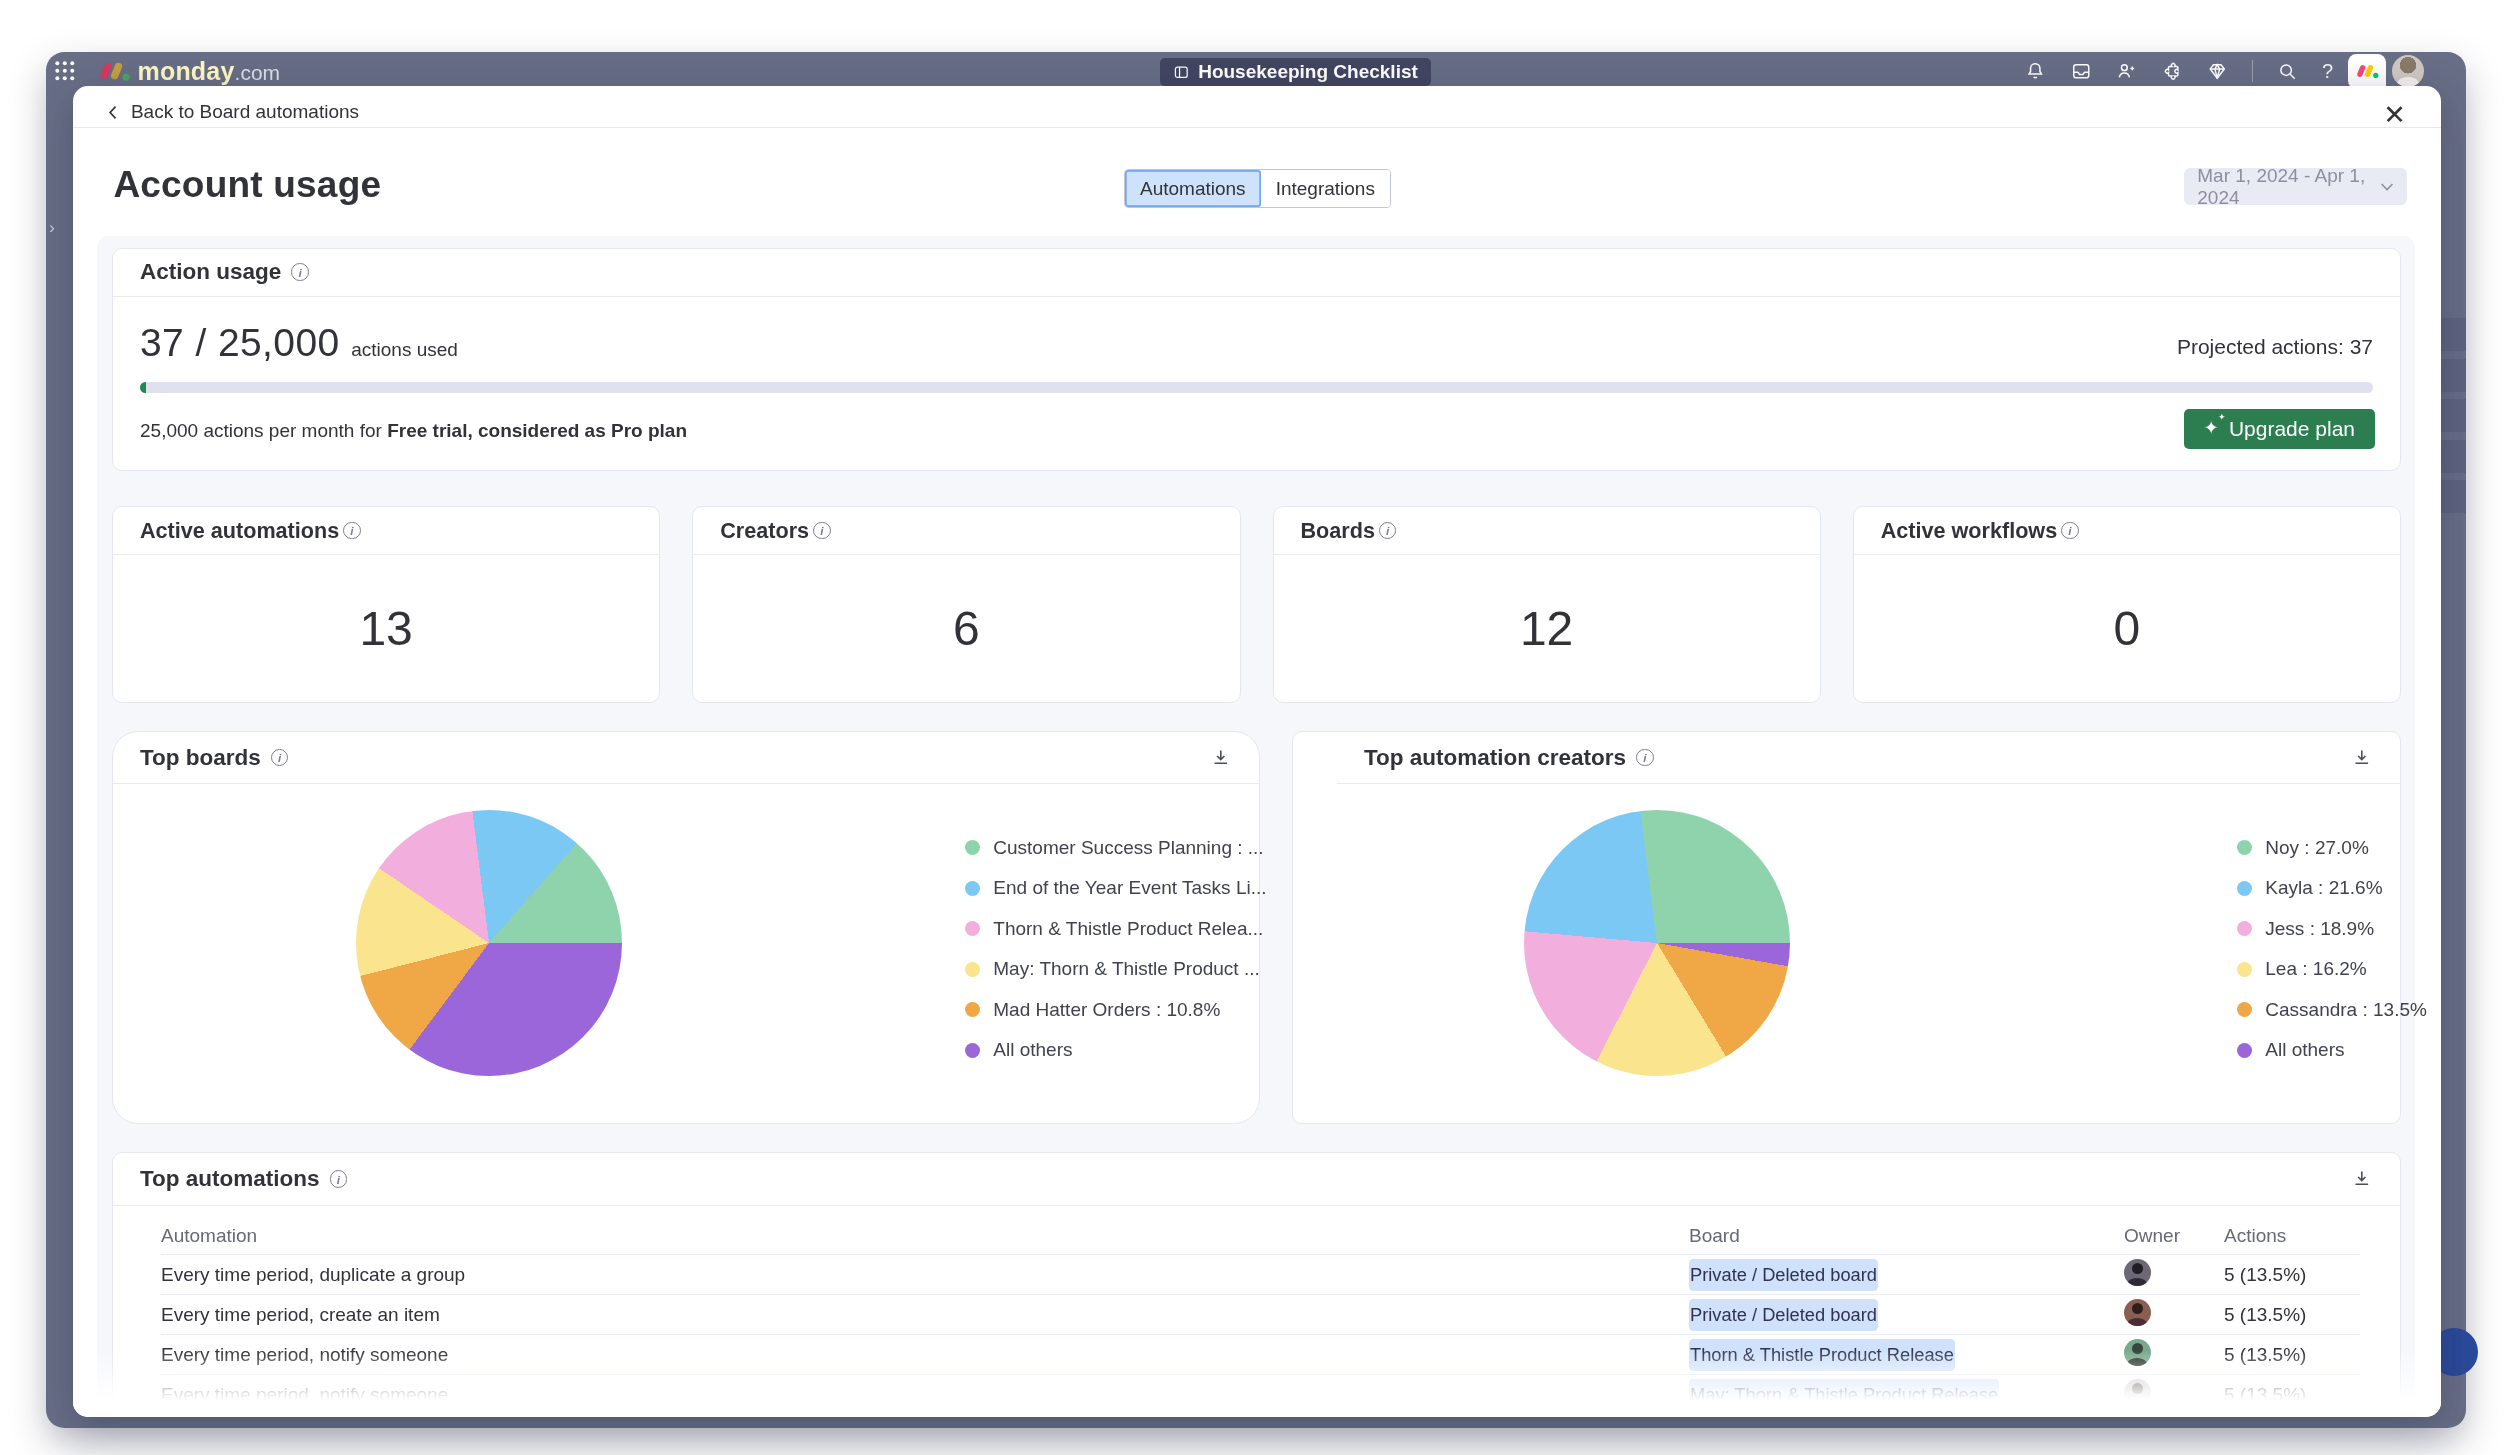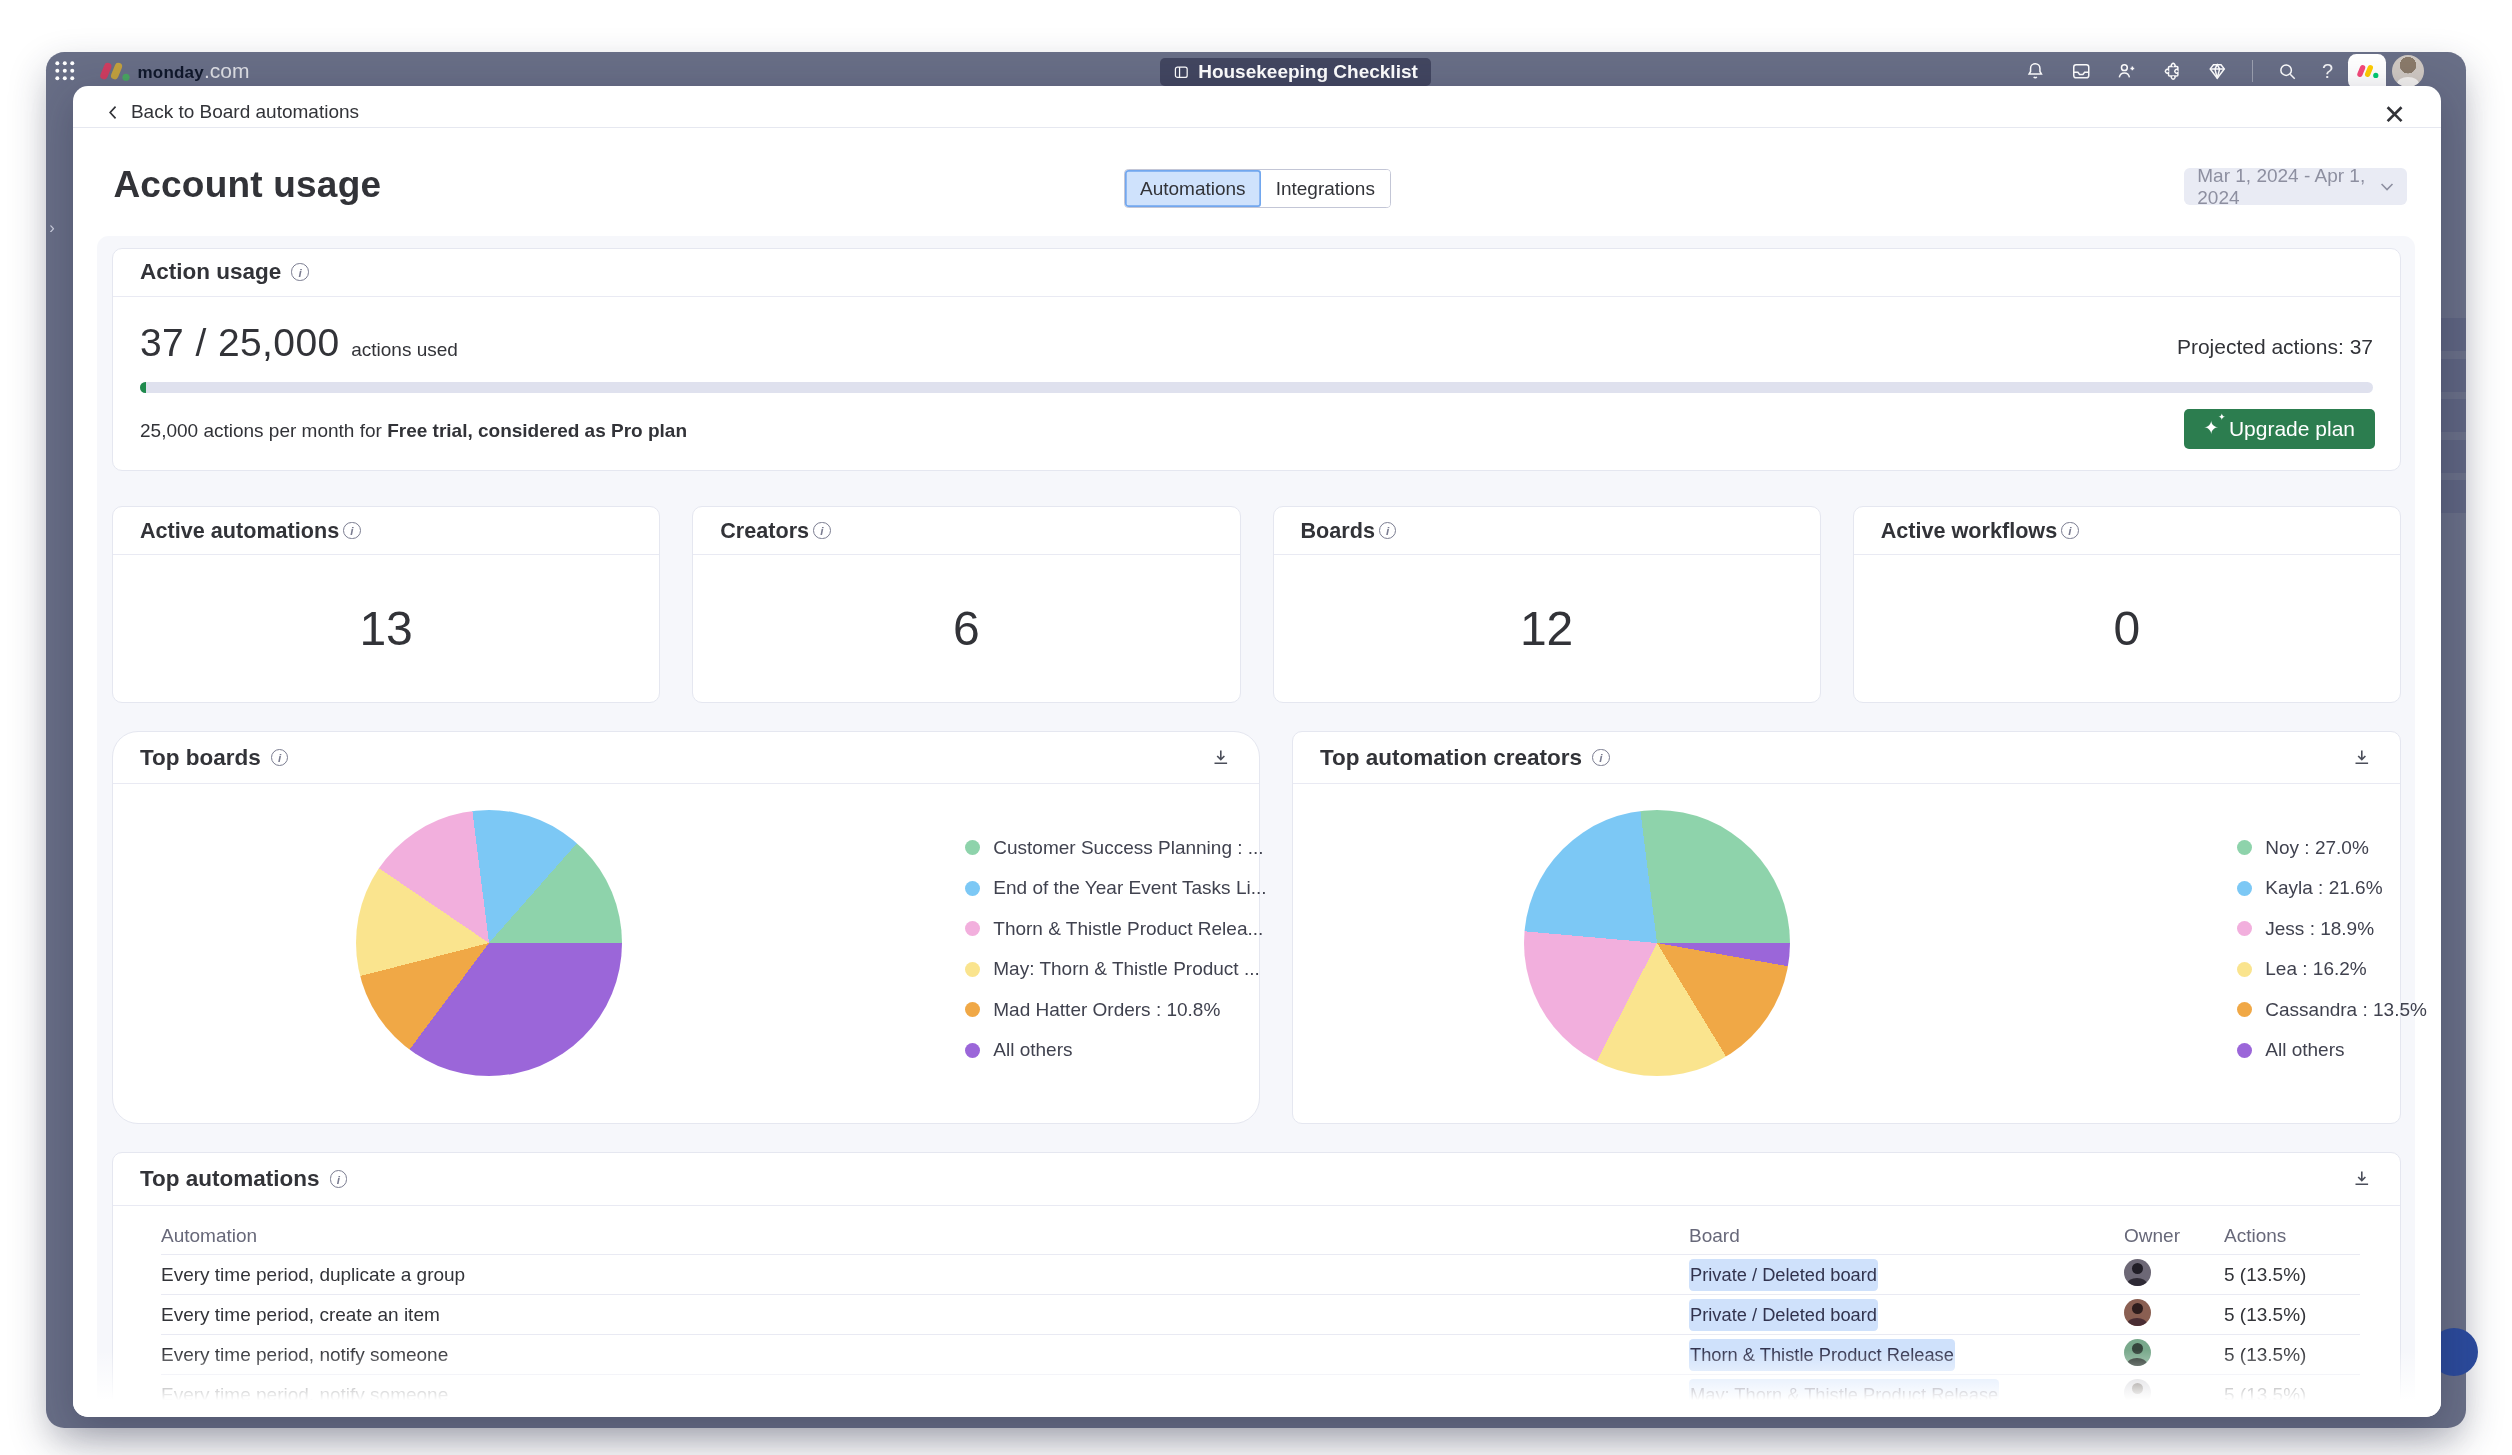--- a/index.html
+++ b/index.html
@@ -7,21 +7,21 @@
     font-family: "Liberation Sans", sans-serif; color: #323338; }
   #screen { position: relative; width: 2512px; height: 1455px; background: #fff; }
 
   
   .window { position: absolute; left: 46px; top: 52px; width: 2420px; height: 1376px;
     background: #686e86; border-radius: 18.3px; box-shadow: 0 15px 37px rgba(40,44,70,.28); }
   .topbar { position: absolute; left: 0; top: 0; right: 0; height: 38px; display: flex; align-items: center; }
   .grid-dots { margin-left: 8.3px; width: 21.6px; height: 21.6px; }
   .logo { display: flex; align-items: baseline; margin-left: 21.6px; }
   .logo svg { width: 35px; height: 23px; margin-right: 5px; align-self: center; }
-  .logo .b { color: #0f172a; font-weight: 700; font-size: 17px; letter-spacing: 0.2px; }
+  .logo .b { color: #fef9c3; font-weight: 700; font-size: 25px; letter-spacing: 0.2px; }
   .logo .l { color: rgba(255,255,255,.78); font-size: 21px; }
   .win-title { position: absolute; left: 1114px; top: 5.8px; height: 28px; padding: 0 13.3px;
     background: #424660; border-radius: 5px; display: flex; align-items: center; gap: 8.3px;
     color: #fff; font-size: 19px; font-weight: 600; }
   .tb-icons { position: absolute; right: 133px; top: 0; height: 38px; display: flex; align-items: center; gap: 23px; }
   .tb-icons svg { width: 22.5px; height: 22.5px; }
   .tb-divider { width: 1.7px; height: 21.6px; background: rgba(255,255,255,.35); }
   .tb-help { color: #fff; font-size: 20px; opacity: .92; }
   .product-tile { position: absolute; right: 80px; top: 1.7px; width: 38px; height: 35px; background: #fff;
     border-radius: 8.3px 8.3px 0 8.3px; display: flex; align-items: center; justify-content: center; }
@@ -90,21 +90,21 @@
   .stat-card { flex: 1; background: #fff; border: 0.8px solid #e5e7f0; border-radius: 10px; position: relative; }
   .stat-head { height: 48px; display: flex; align-items: center; gap: 4px; padding: 0 27px;
     border-bottom: 0.8px solid #e9eaf3; font-size: 21.6px; font-weight: 600; }
   .stat-value { position: absolute; left: 0; right: 0; top: 48px; bottom: 0; display: flex; align-items: center;
     justify-content: center; font-size: 48px; font-weight: 500; }
 
   
   #charts-row { position: absolute; left: 15px; top: 495px; width: 2289px; height: 393px; display: flex; gap: 32px; }
   .chart-card { position: relative; background: #fff; border: 0.8px solid #e5e7f0; border-radius: 10px; height: 393px; }
   #boards-card { width: 1148px; border-radius: 26px; }
-  #creators-card { width: 1109px; }
+  #creators-card { width: 1109px; padding-left: 44px; }
   .chart-card .card-head { height: 52px; }
   .pie { position: absolute; width: 266px; height: 266px; border-radius: 50%; }
   #boards-pie { left: 243px; top: 78px; }
   #creators-pie { left: 231px; top: 78px; }
   .legend { position: absolute; top: 106px; }
   #boards-legend { left: 852px; }
   #creators-legend { left: 944px; }
   .legend-item { display: flex; align-items: center; gap: 13.3px; height: 19px; margin-bottom: 21.6px; cursor: pointer; }
   .legend-dot { width: 15px; height: 15px; border-radius: 50%; flex: none; }
   .legend-label { font-size: 19px; color: #40424f; white-space: nowrap; }

